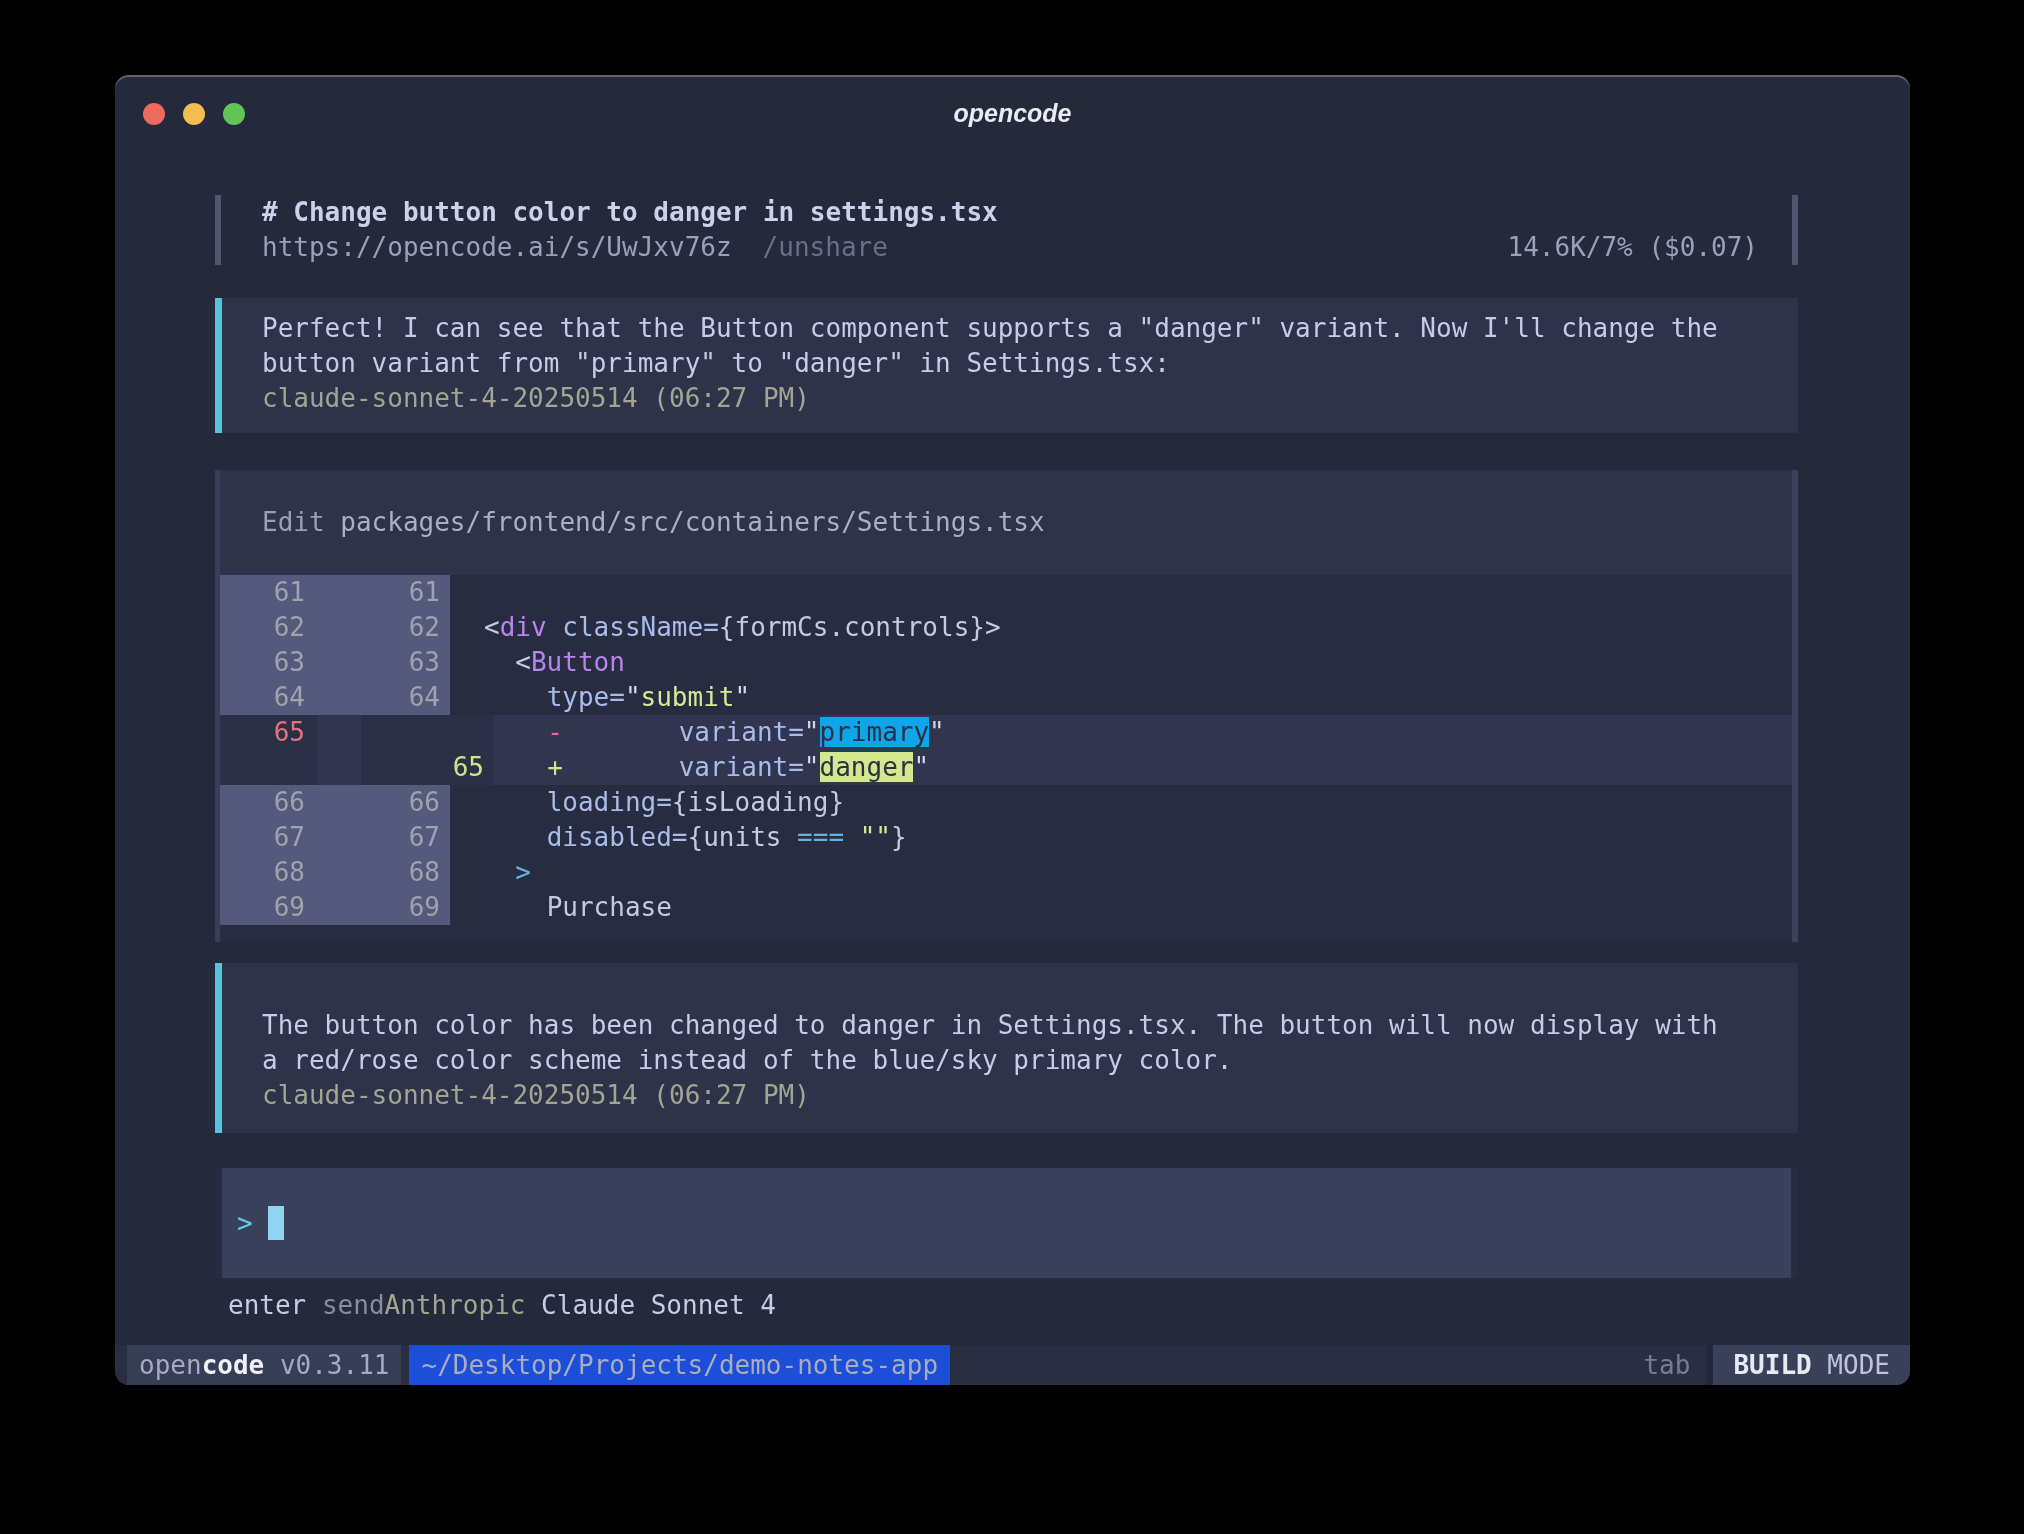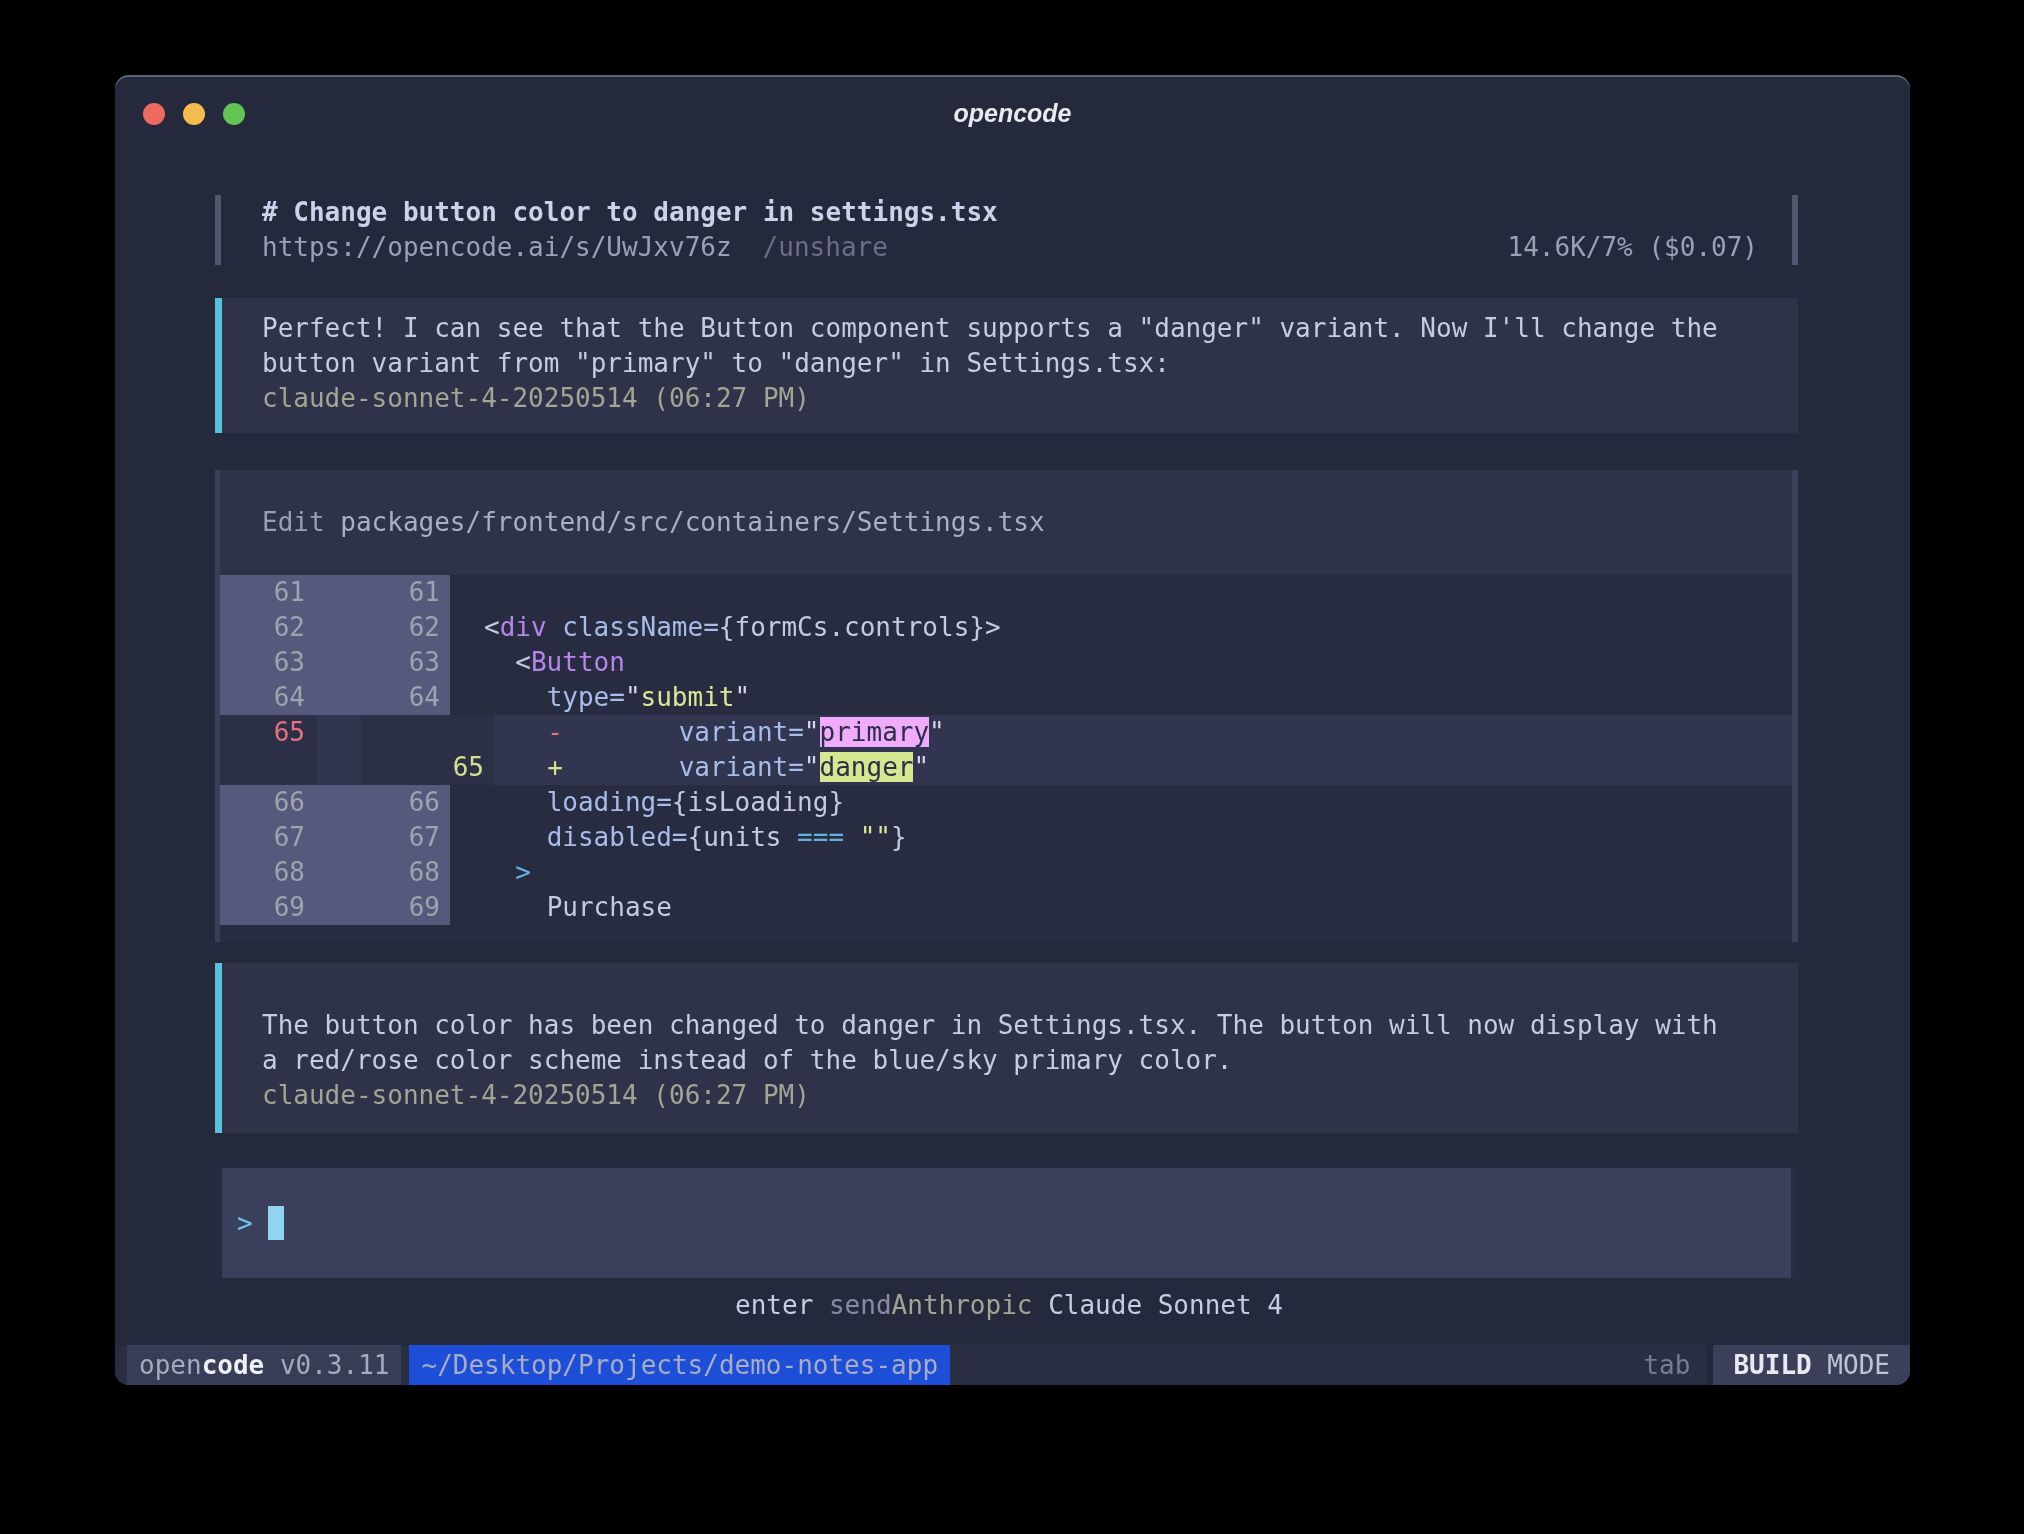--- a/index.html
+++ b/index.html
@@ -51,33 +51,33 @@
   .g1 { width:102px; padding-right:12px; }
   .g2 { width:133px; padding-right:10px; }
   .mark { width:34px; text-align:center; }
   .code { white-space:pre; }
   .crow.removed, .crow.added { background:#313550;gap:44px; }
   .crow.removed .gut, .crow.added .gut { background:#2b3047; }
   .crow.removed .mark, .crow.removed .g1 { color:#e8707e; }
   .crow.added .mark, .crow.added .g2 { color:#cfe48c; }
   .tk-punct { color:#c5cade; } .tk-tag { color:#b784ea; } .tk-attr { color:#a9bbe8; }
   .tk-string { color:#d9e897; } .tk-quote { color:#d3d7e8; } .tk-op { color:#64b2e2; }
-  .tk-hlred { background:#f0abfc; color:#2b3047; }
+  .tk-hlred { background:#0ea5e9; color:#2b3047; }
   .tk-hlgreen { background:#d5e890; color:#2b3047; }
 
   
   .inputbox { top:1093px; height:110px; background:#3a3f5c; }
   .inputbox::before, .inputbox::after { content:""; position:absolute; top:0; bottom:0; width:7px; background:#282c40; }
   .inputbox::before { left:0; } .inputbox::after { right:0; }
   .prompt-line { position:absolute; left:22px; top:38px; display:flex; align-items:center; }
   .prompt-char { color:#67c8e8; }
   .cursor { width:16px; height:34px; background:#8fd5f0; margin-left:15px; }
 
   
-  .hintrow { position:absolute; top:1213px; left:113px; width:1562px; display:flex; justify-content:center; line-height:35px; white-space:pre; }
+  .hintrow { position:absolute; top:1213px; left:113px; width:1562px; display:flex; justify-content:flex-start; line-height:35px; white-space:pre; }
   .hint-key { color:#c6cce6; } .hint-action { color:#888ca0; }
   .hint-provider { color:#a3a593; } .hint-model { color:#c6cce6; }
 
   
   .statusbar { position:absolute; left:0; bottom:0; width:100%; height:40px; background:#2a2e43;
     border-radius:0 0 14px 14px; display:flex; align-items:stretch; line-height:40px; white-space:pre; }
   .chip-app { margin-left:12px; background:#373c57; padding:0 12px; color:#a6aabf; }
   .chip-app .bold { color:#eef0f6; font-weight:bold; }
   .chip-path { margin-left:8px; background:#1d4ed8; padding:0 12px; color:#a9adc2; }
   .sb-spacer { flex:1; }

